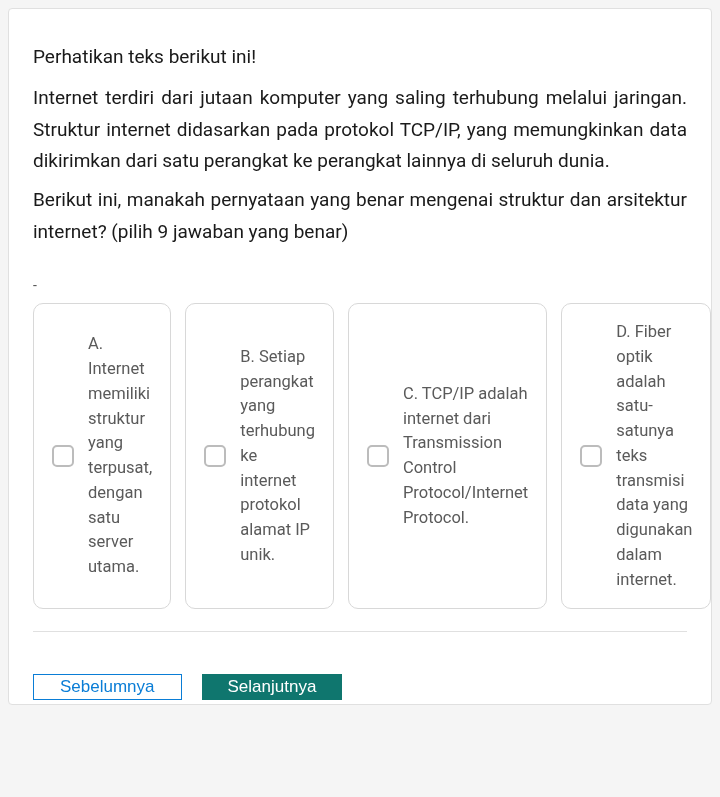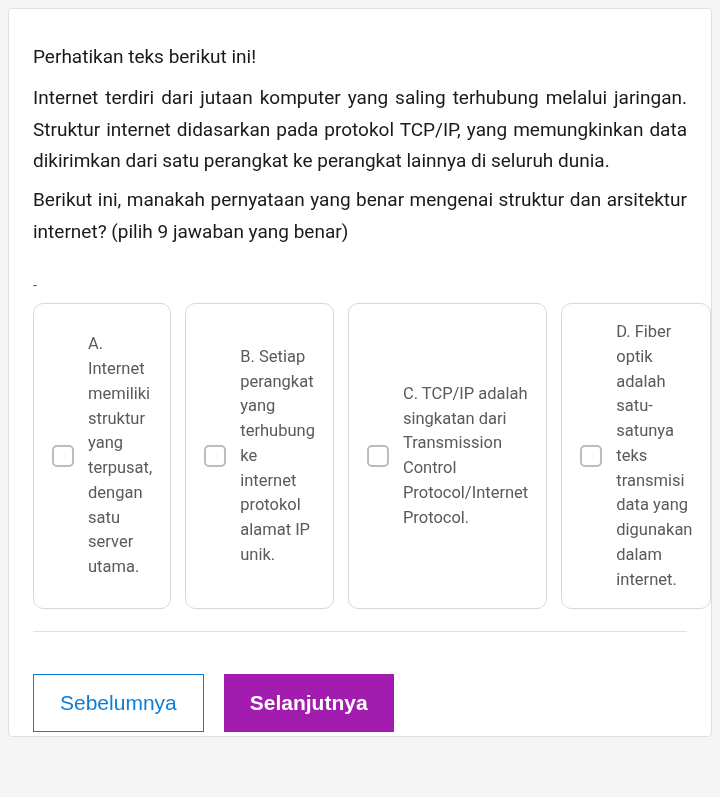--- a/index.html
+++ b/index.html
@@ -79,36 +79,35 @@
       border: none;
       border-top: 1px solid #e0e0e0;
       margin: 22px 0 0 0;
     }
     .nav-buttons {
       display: flex;
       gap: 20px;
       padding: 22px 24px 4px 24px;
     }
     .btn {
-      padding: 16px 26px;
-      font-size: 21px;
+      padding: 2px 26px;
+      font-size: 17px;
       font-weight: 500;
       border-radius: 0;
       cursor: pointer;
       border: none;
     }
     .btn-prev {
       background: #fff;
       color: #0a7dd6;
       border: 1.5px solid #0a7dd6;
     }
     .btn-next {
-      background: #a21caf;
+      background: #0f766e;
       color: #fff;
-      font-weight: bold;
     }
   </style>
 </head>
 <body>
 
 <div class="card">
   <div class="question-block">
     <div class="question-text">
       <span class="question-intro">Perhatikan teks berikut ini!</span>
       <span class="question-passage">Internet terdiri dari jutaan komputer yang saling terhubung melalui jaringan. Struktur internet didasarkan pada protokol TCP/IP, yang memungkinkan data dikirimkan dari satu perangkat ke perangkat lainnya di seluruh dunia.</span>
@@ -121,21 +120,21 @@
       <label class="option">
         <span class="checkbox"></span>
         <span class="option-text">A. Internet memiliki struktur yang terpusat, dengan satu server utama.</span>
       </label>
       <label class="option">
         <span class="checkbox"></span>
         <span class="option-text">B. Setiap perangkat yang terhubung ke internet protokol alamat IP unik.</span>
       </label>
       <label class="option">
         <span class="checkbox"></span>
-        <span class="option-text">C. TCP/IP adalah singkatan dari Transmission Control Protocol/Internet Protocol.</span>
+        <span class="option-text">C. TCP/IP adalah internet dari Transmission Control Protocol/Internet Protocol.</span>
       </label>
       <label class="option">
         <span class="checkbox"></span>
         <span class="option-text">D. Fiber optik adalah satu-satunya teks transmisi data yang digunakan dalam internet.</span>
       </label>
     </div>
 
     <hr class="divider">
   </div>
 

